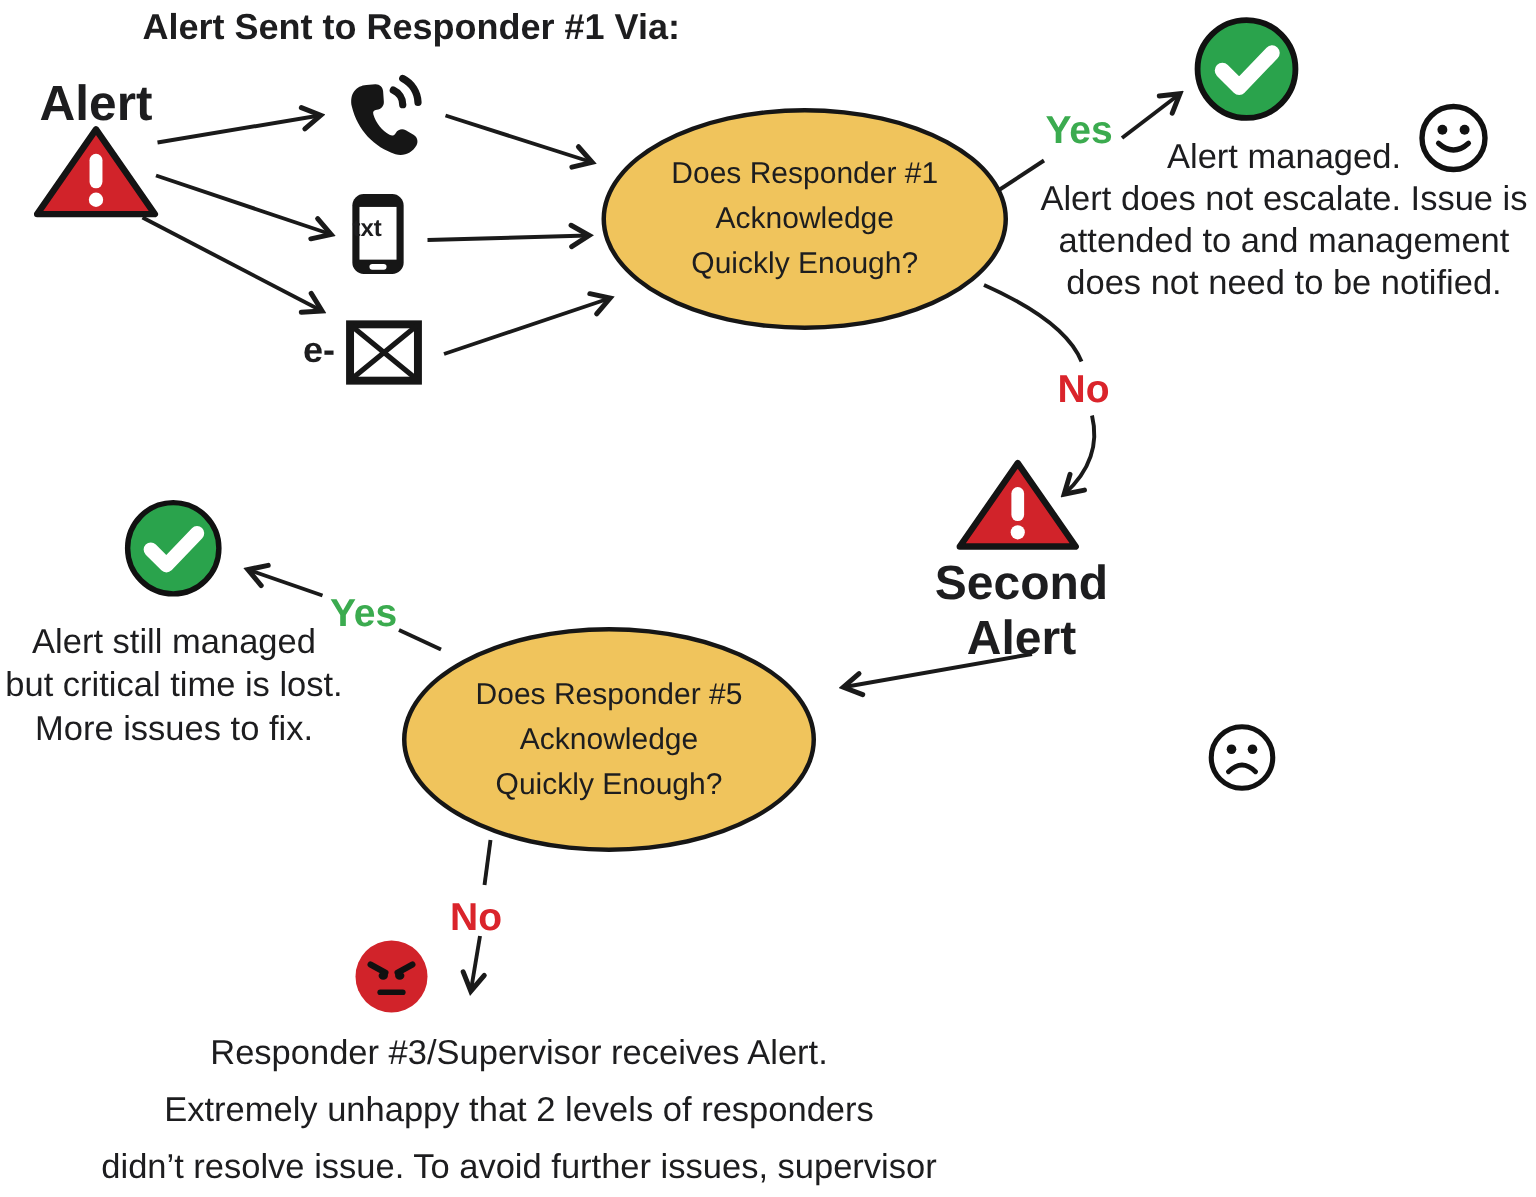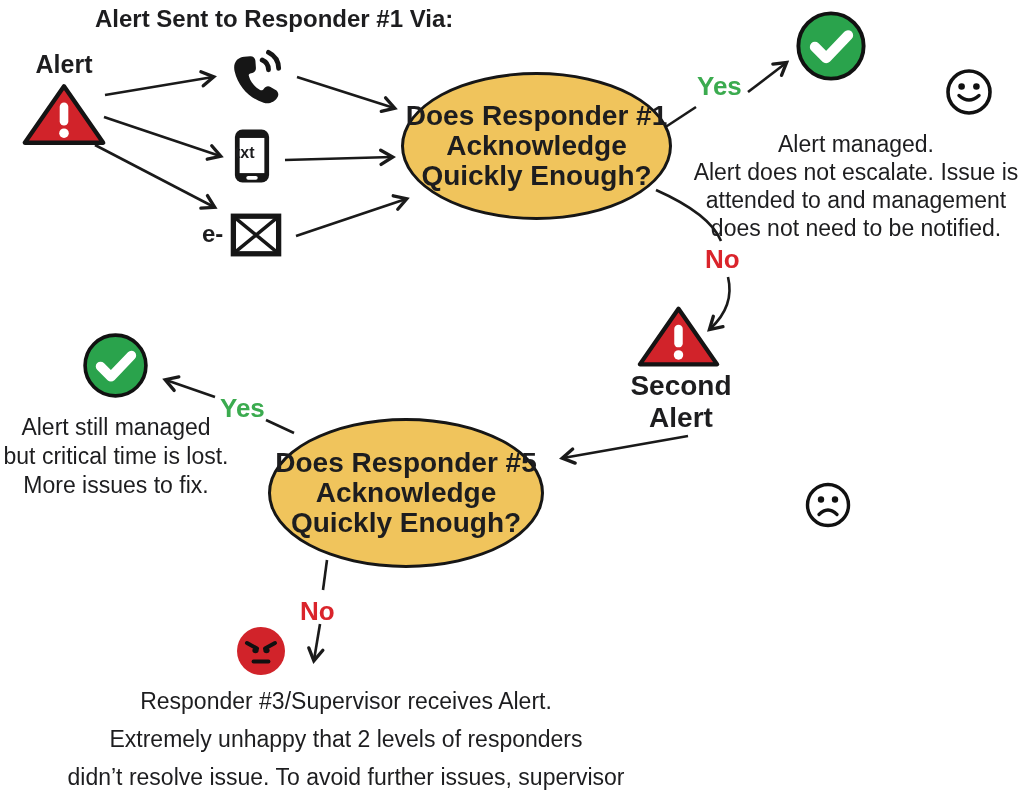--- a/index.html
+++ b/index.html
@@ -6,32 +6,32 @@
   .canvas {
     position:relative; width:1024px; height:798px; background:#fff;
     font-family:"Liberation Sans", sans-serif; color:var(--ink,#1d1d1f);
     overflow:hidden;
   }
   .abs { position:absolute; }
   .multiline { white-space:pre-line; }
   .t-center { text-align:center; }
   .body-text { font-size:23px; line-height:28px; }
   .title { font-size:24px; font-weight:600; letter-spacing:0;text-align:center; }
-  .node-label { font-size:25px; font-weight:600; }
+  .node-label { font-size:33px; font-weight:600; }
   .branch { font-size:26px; font-weight:600; }
   .yes { color:var(--green-text,#3BAB4F); }
   .no { color:var(--red-text,#DA242B); }
   .ellipse {
     position:absolute; background:var(--yellow,#F0C45C);
     border:3.5px solid #161616; border-radius:50%;
     display:flex; align-items:center; justify-content:center;
     box-sizing:border-box;
   }
   .ellipse .q {
-    font-size:28px; line-height:30px; font-weight:700;
+    font-size:20px; line-height:30px; font-weight:400;
     text-align:center; white-space:pre-line;
   }
   svg { display:block; }
   .arrows { position:absolute; left:0; top:0; pointer-events:none; }
 </style>
 </head>
 <body>
 
 <div class="canvas">
 
@@ -102,32 +102,32 @@
   <svg class="abs" style="left:794px; top:9px;" width="74" height="74" viewBox="0 0 76 76">
     <circle cx="38" cy="38" r="33.5" style="fill:var(--green,#2AA34C)" stroke="#111" stroke-width="4"></circle>
     <path d="M21.5,39 L33,50.5 L55.5,27" stroke="#fff" stroke-width="10.5" fill="none" stroke-linecap="round" stroke-linejoin="round"></path>
   </svg>
   <svg class="abs" style="left:944px; top:67px;" width="50" height="50" viewBox="0 0 50 50">
     <circle cx="25" cy="25" r="21" fill="#fff" stroke="#111" stroke-width="3.6"></circle>
     <circle cx="17.6" cy="19.5" r="3.3" fill="#111"></circle>
     <circle cx="32.4" cy="19.5" r="3.3" fill="#111"></circle>
     <path d="M15,28.5 Q25,37.5 35,28.5" stroke="#111" stroke-width="3.4" fill="none" stroke-linecap="round"></path>
   </svg>
-  <div class="abs body-text t-center multiline" style="left:688px; top:90px; width:336px;margin-top:40px;">Alert managed.
+  <div class="abs body-text t-center multiline" style="left:688px; top:90px; width:336px;">Alert managed.
 Alert does not escalate. Issue is
 attended to and management
 does not need to be notified.</div>
 
   <div class="abs branch no" style="left:705px; top:244px;">No</div>
   <svg class="abs" style="left:635px; top:304px;" width="87" height="66" viewBox="0 0 92 70">
     <path d="M46,5 L87,64 L5,64 Z" style="fill:var(--red,#D1232A)" stroke="#141414" stroke-width="4.5" stroke-linejoin="round"></path>
     <rect x="41.5" y="22" width="9" height="24" rx="4.5" fill="#fff"></rect>
     <circle cx="46" cy="54" r="5" fill="#fff"></circle>
   </svg>
-  <div class="abs node-label t-center" style="left:606px; top:370px; width:150px; font-size:28px;">Second Alert</div>
+  <div class="abs node-label t-center" style="left:606px; top:370px; width:150px; font-size:32px;">Second Alert</div>
 
   <svg class="abs" style="left:804px; top:481px;" width="48" height="48" viewBox="0 0 48 48">
     <circle cx="24" cy="24" r="20.5" fill="#fff" stroke="#111" stroke-width="3.4"></circle>
     <circle cx="17" cy="18.5" r="3.2" fill="#111"></circle>
     <circle cx="31" cy="18.5" r="3.2" fill="#111"></circle>
     <path d="M15,33.5 Q24,24.5 33,33.5" stroke="#111" stroke-width="3.2" fill="none" stroke-linecap="round"></path>
   </svg>
 
   <div class="ellipse" style="left:268px; top:418px; width:276px; height:150px;">
     <div class="q">Does Responder #5

